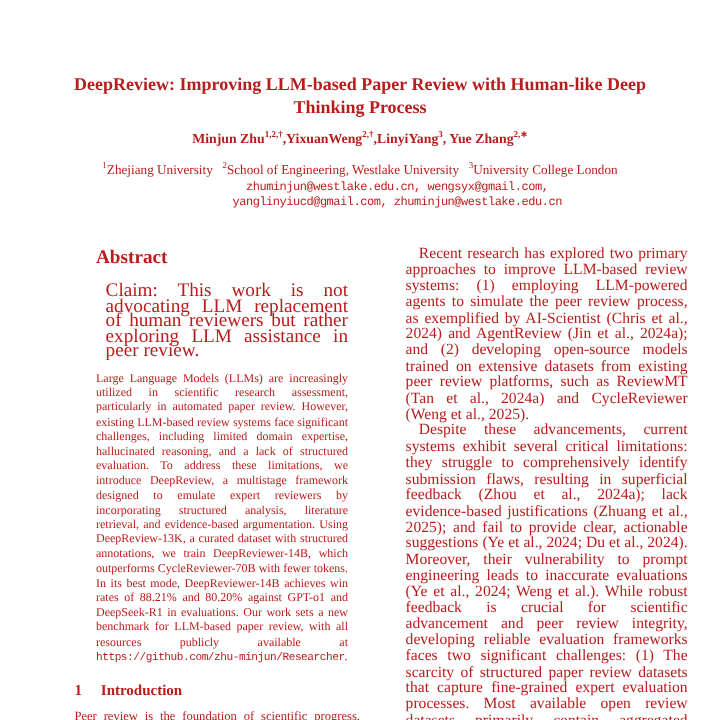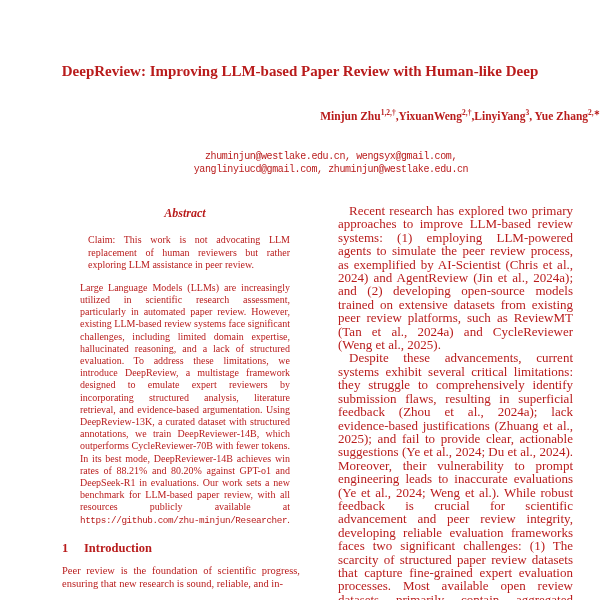--- a/index.html
+++ b/index.html
@@ -8,65 +8,69 @@
     background:#ffffff; overflow:hidden; color:#b91c1c;
     font-family:"Liberation Serif", serif;
   }
   .title {
     position:absolute; top:62px; left:50px; width:500px;
     text-align:center; font-weight:bold; font-size:15px; line-height:18.5px;
     margin:0;
   }
   .authors {
     position:absolute; top:110px; left:0; width:600px;
-    text-align:right; font-weight:bold; font-size:11.5px;
+    text-align:center; font-weight:bold; font-size:11.5px;
   }
   sup { font-size:7.5px; line-height:0; vertical-align:super; }
   .affils {
     position:absolute; top:136px; left:0; width:600px;
     text-align:center; font-size:11px;
   }
   .affil { margin:0 4px; white-space:nowrap; }
   .emails {
     position:absolute; top:151px; left:0; width:600px; text-align:center;
     font-family:"Liberation Mono", monospace; font-size:10px; line-height:12.5px;
     letter-spacing:-0.4px;
     padding-left:31px;
   }
   .col-left  { position:absolute; left:62px;  top:206px; width:238px; }
   .col-right { position:absolute; left:310px; top:204px; width:235px;
                font-size:13px; line-height:13.4px; text-align:justify;margin-left:28px; }
   .abstract-wrap { margin:0 10px 0 18px; }
   .abstract-head {
-    text-align:center; font-weight:bold; font-size:12px; margin:0 0 13px 0;font-style:italic;
+    font-weight:bold; font-size:16px; margin:0 0 13px 0;
   }
   .claim {
-    margin:0 0 10px 8px; font-size:10px; line-height:12.6px; text-align:justify;
+    margin:0 0 10px 8px; font-size:16px; line-height:12.6px; text-align:justify;
   }
   .abs-body { margin:0; font-size:10px; line-height:12.2px; text-align:justify; }
   .mono { font-family:"Liberation Mono", monospace; font-size:9.3px;
           letter-spacing:-0.4px; color:inherit; text-decoration:none; }
   .sec-head { margin-top:14px; font-weight:bold; font-size:12.5px; }
   .sec-num { display:inline-block; width:22px; }
   .intro-para { margin:8px 0 0 0; font-size:10.5px; line-height:13px; text-align:justify; }
   .rp { margin:0; text-indent:11px; }
 </style>
 </head>
 <body>
 
 <div class="page">
 
   <h1 class="title">
     <span>DeepReview: Improving LLM-based Paper Review with Human-like Deep</span><br>
+    <span>Thinking Process</span>
   </h1>
 
   <div class="authors">
     <span>Minjun Zhu</span><sup>1,2,†</sup><span>,</span><span>YixuanWeng</span><sup>2,†</sup><span>,</span><span>LinyiYang</span><sup>3</sup><span>, </span><span>Yue Zhang</span><sup>2,∗</sup>
   </div>
 
+  <div class="affils">
+    <span class="affil"><sup>1</sup><span>Zhejiang University</span></span><span class="affil"><sup>2</sup><span>School of Engineering, Westlake University</span></span><span class="affil"><sup>3</sup><span>University College London</span></span>
+  </div>
 
   <div class="emails">
     <div>zhuminjun@westlake.edu.cn, wengsyx@gmail.com,</div>
     <div>yanglinyiucd@gmail.com, zhuminjun@westlake.edu.cn</div>
   </div>
 
   <div class="col-left">
     <div class="abstract-wrap">
       <div class="abstract-head">Abstract</div>
       <p class="claim">Claim: This work is not advocating LLM replacement of human reviewers but rather exploring LLM assistance in peer review.</p>

